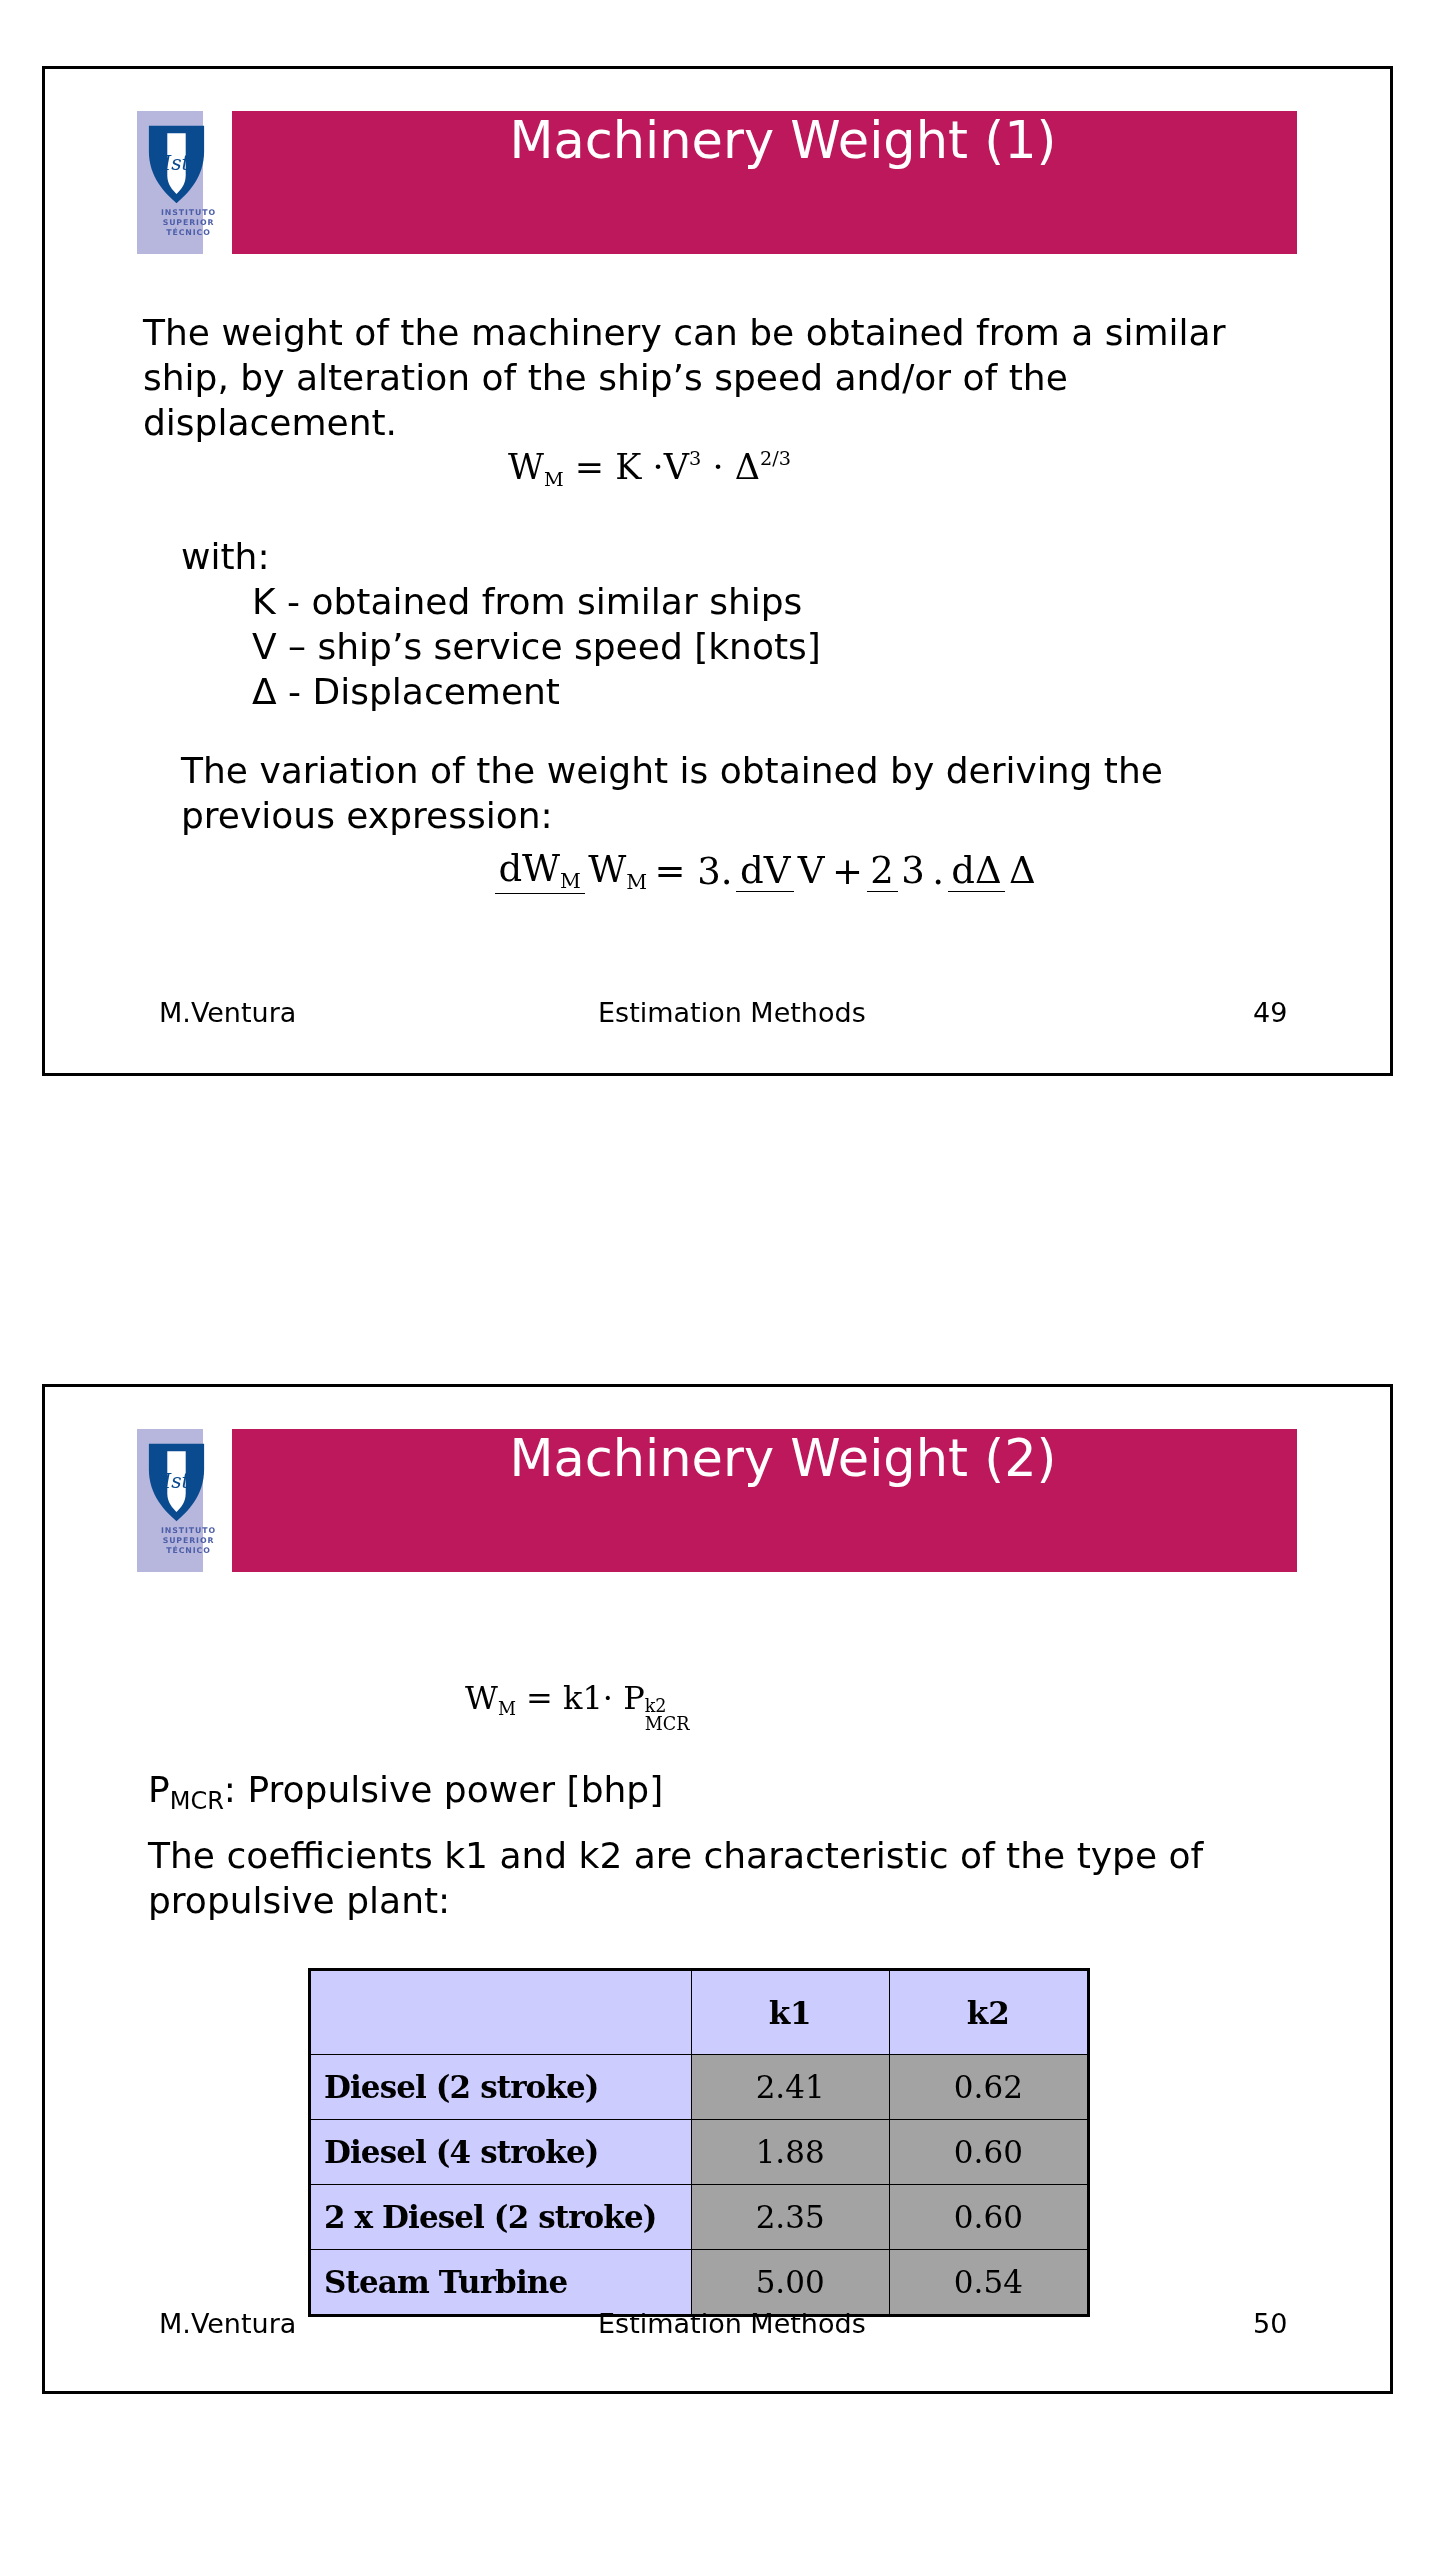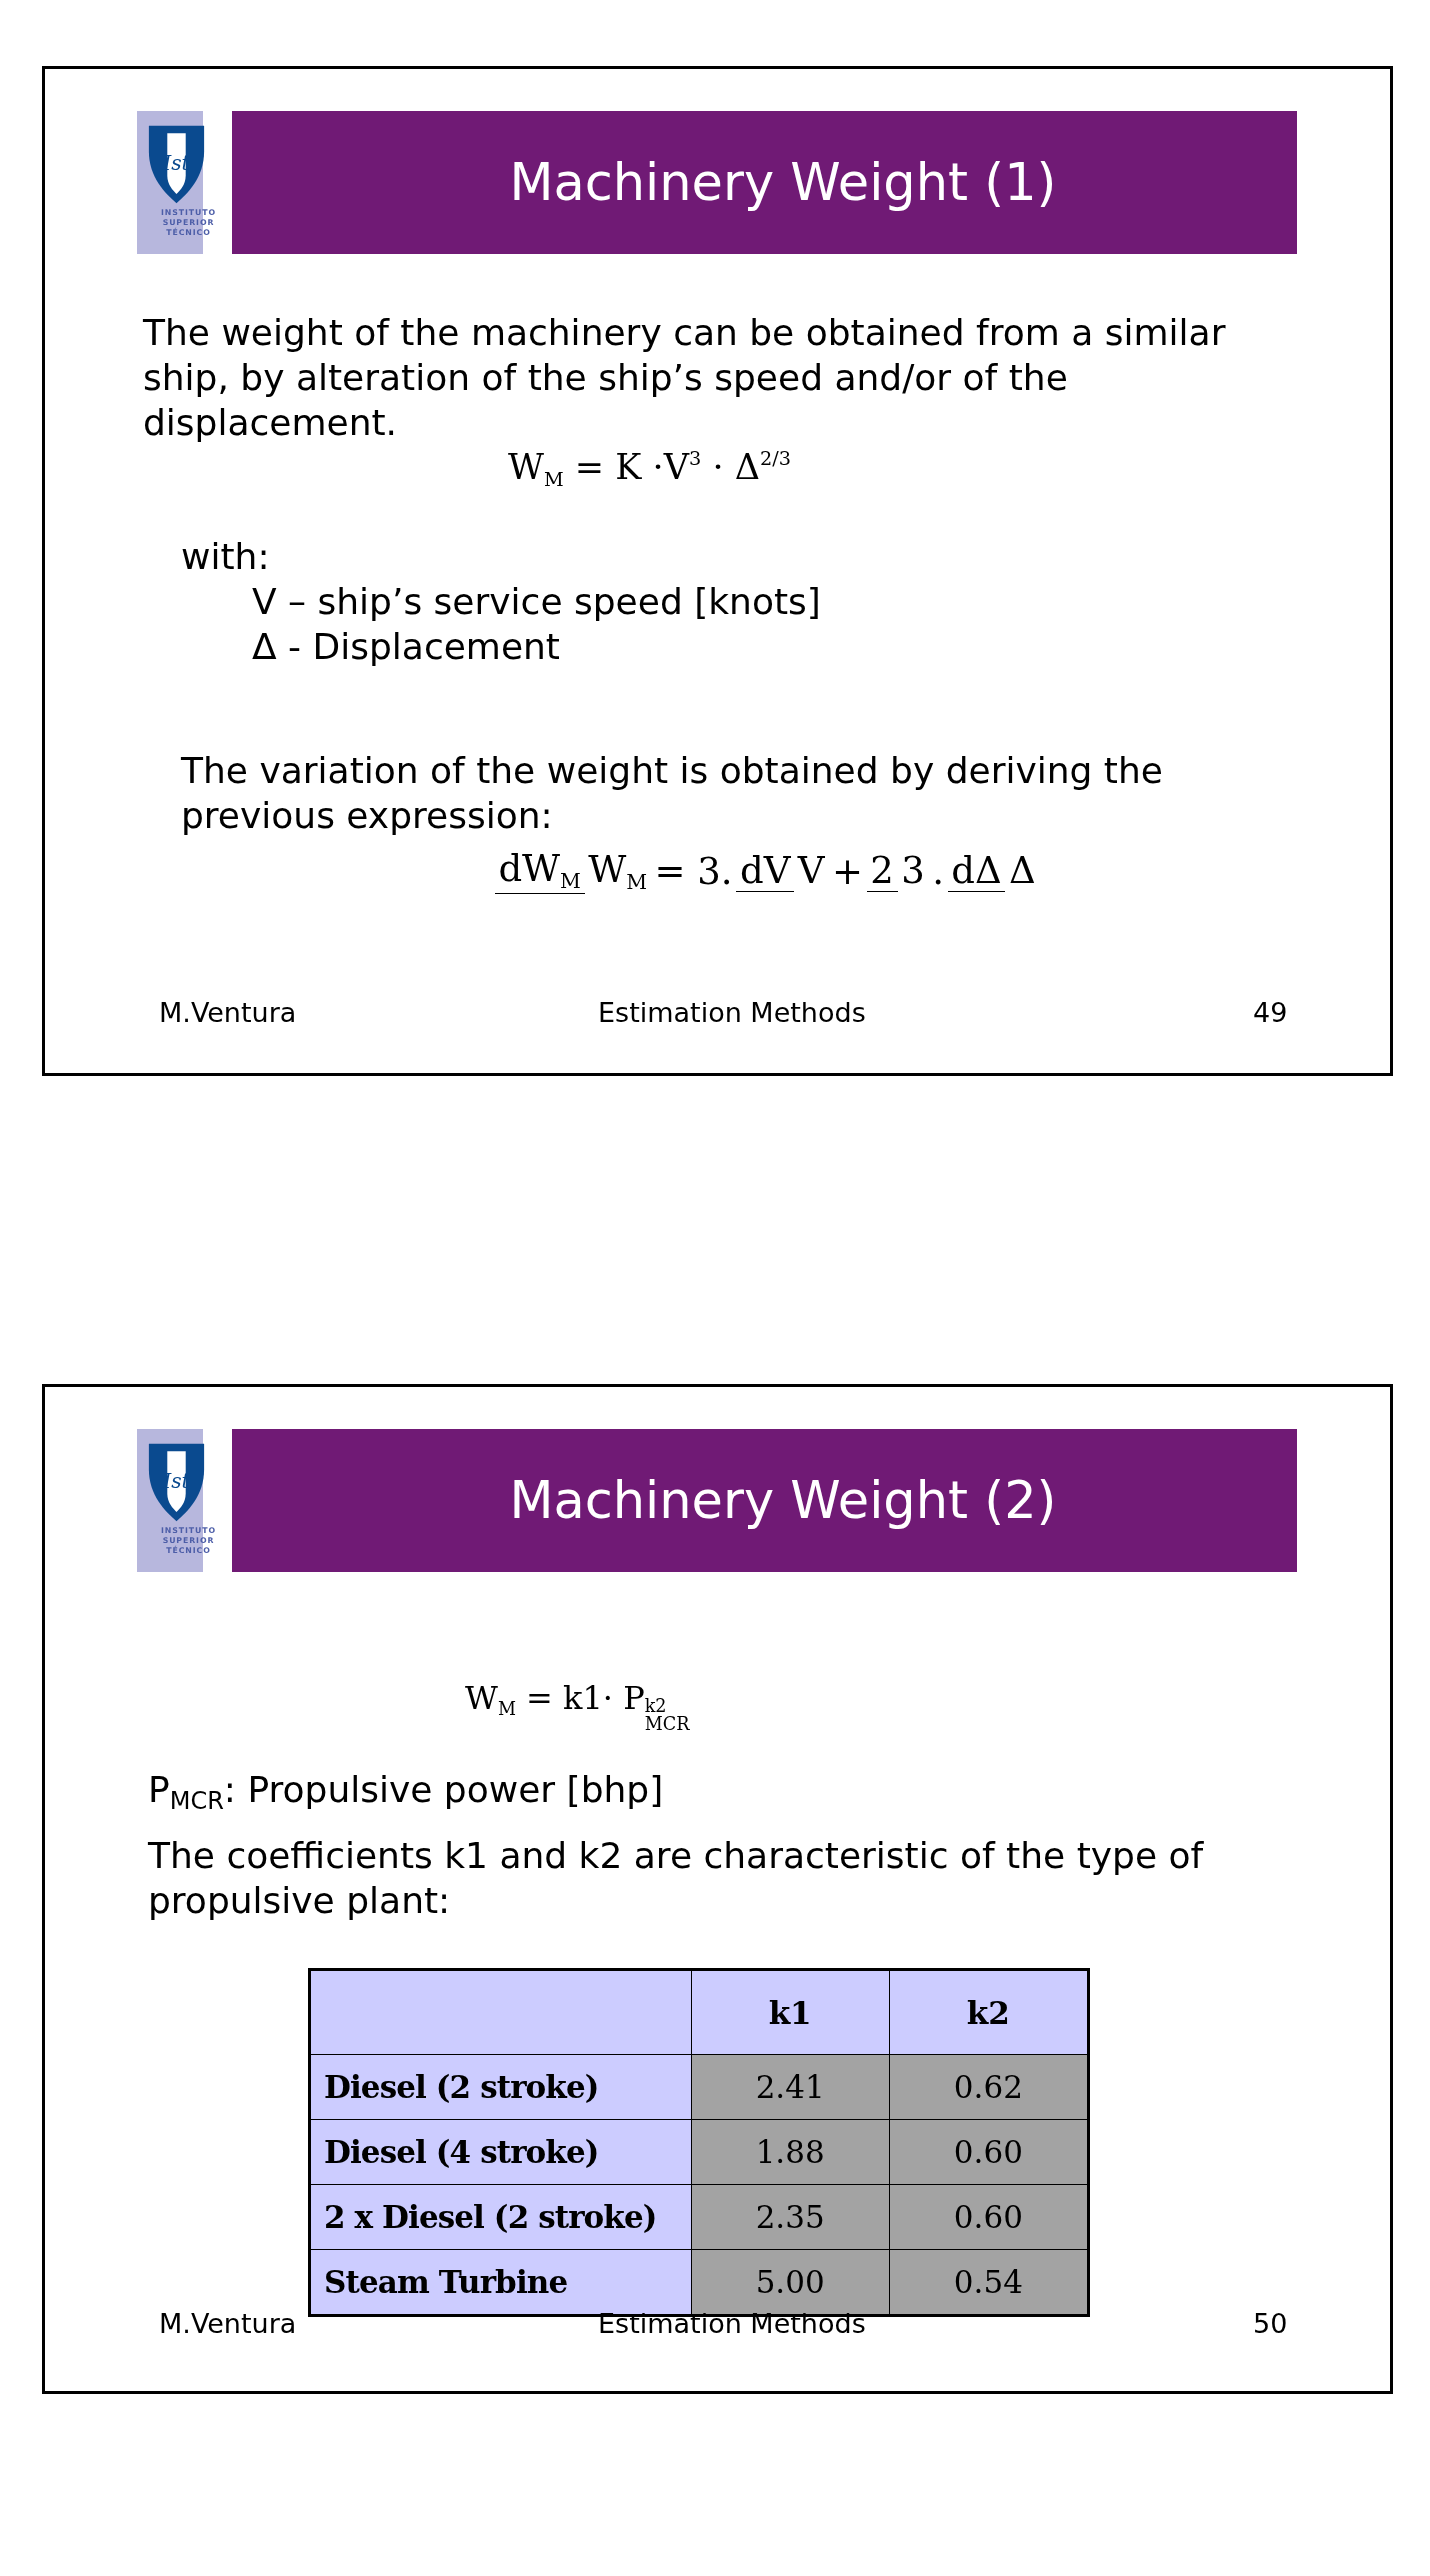--- a/index.html
+++ b/index.html
@@ -7,21 +7,21 @@
          font-family:"DejaVu Sans", sans-serif; color:#000; }
   .slide { position:absolute; left:42px; width:1351px; height:1010px;
            border:3.7px solid #000; box-sizing:border-box; background:#fff; }
   .logo { position:absolute; left:92px; top:42px; width:66px; height:143px;
           background:#b7b7dd; }
   .logo svg { position:absolute; left:10px; top:13px; }
   .logo .inst { position:absolute; left:12px; width:79px; top:97px;
                 text-align:center; font-family:"DejaVu Sans", sans-serif;
                 font-size:7.8px; line-height:10px; letter-spacing:0.9px; color:#4d5ea8; font-weight:bold; }
   .header { position:absolute; left:187px; top:42px; width:1065px; height:143px;
-            background:#701a75; color:#fff; font-size:51px; display:flex; align-items:center;
+            background:#be185d; color:#fff; font-size:51px; display:flex; align-items:flex-start;
             justify-content:center; padding-left:37px; box-sizing:border-box; }
   .txt { position:absolute; font-size:36px; line-height:45px; white-space:nowrap; }
   .math { position:absolute; font-family:"DejaVu Serif", serif; white-space:nowrap; }
   .sub { font-size:0.55em; vertical-align:-0.35em; }
   .sup { font-size:0.55em; vertical-align:0.75em; }
   .frac { display:inline-flex; flex-direction:row; align-items:center; vertical-align:middle; margin:0 3.7px; }
   .frac .num { border-bottom:1.8px solid #000; padding:0 3.7px; line-height:1.1; }
   .frac .den { line-height:1.1; padding:0 3.7px; }
   .footer { position:absolute; top:0; font-size:27px; white-space:nowrap; }
   table.coef { position:absolute; left:263px; top:581px; width:782px; border-collapse:collapse;
@@ -59,20 +59,21 @@
   </div>
 
   <div class="math" style="left:463px; top:378px; font-size:35px;">
     <span>W</span><span class="sub">M</span>
     <span>= K ·V</span><span class="sup">3</span>
     <span>· Δ</span><span class="sup">2/3</span>
   </div>
 
   <div class="txt" style="left:136px; top:465px;">with:</div>
   <div class="txt" style="left:207px; top:510px;">
+    <div>K - obtained from similar ships</div>
     <div>V – ship’s service speed [knots]</div>
     <div>Δ - Displacement</div>
   </div>
 
   <div class="txt" style="left:136px; top:679px;">
     <div>The variation of the weight is obtained by deriving the</div>
     <div>previous expression:</div>
   </div>
 
   <div class="math" style="left:446px; top:778px; font-size:37px;">

